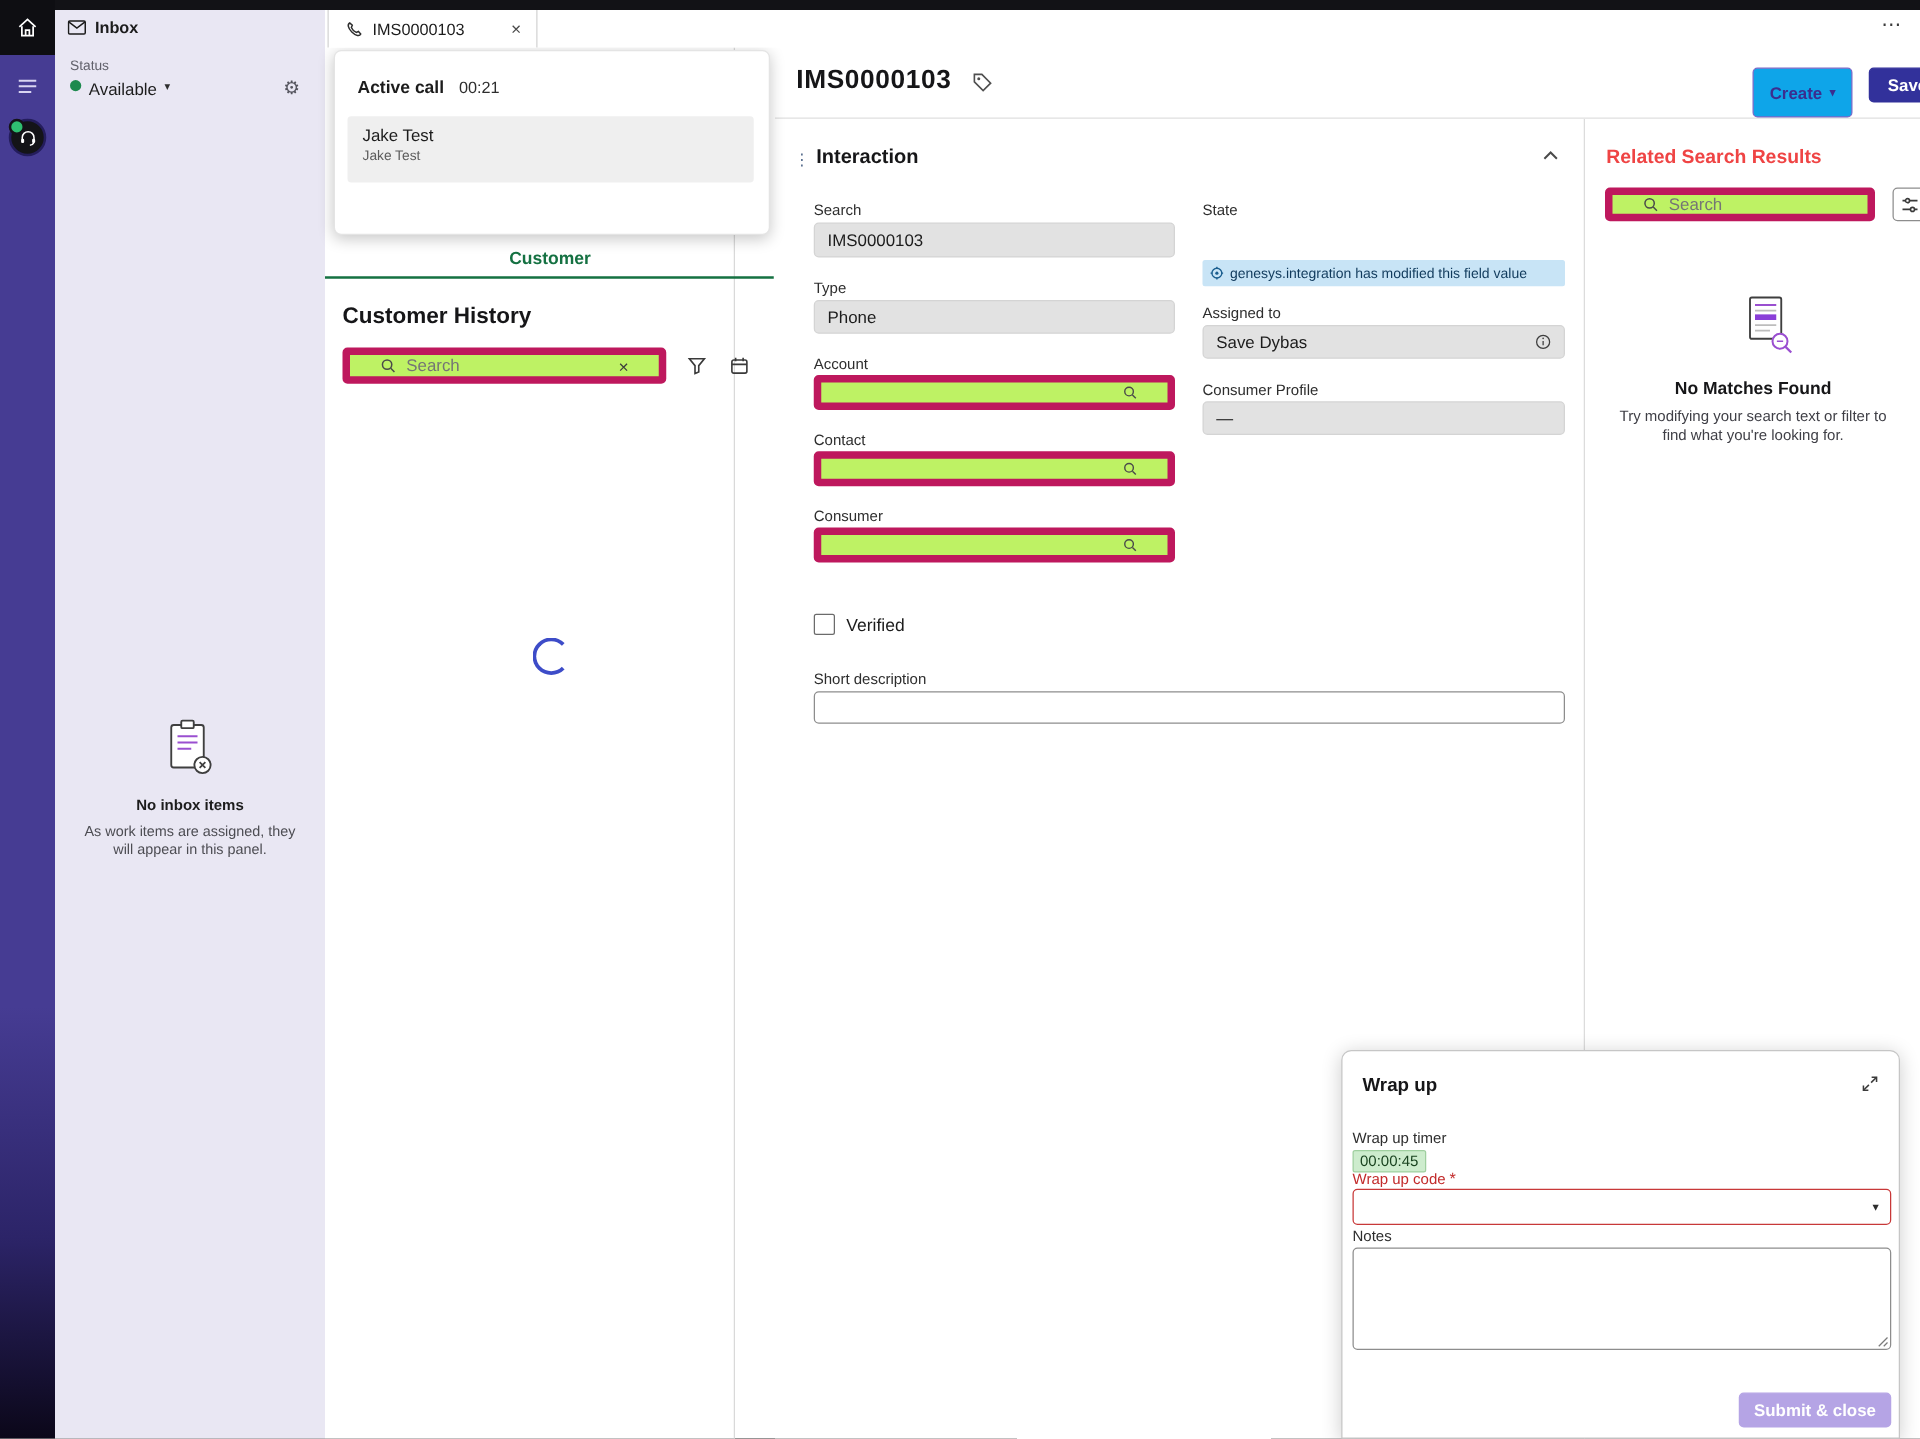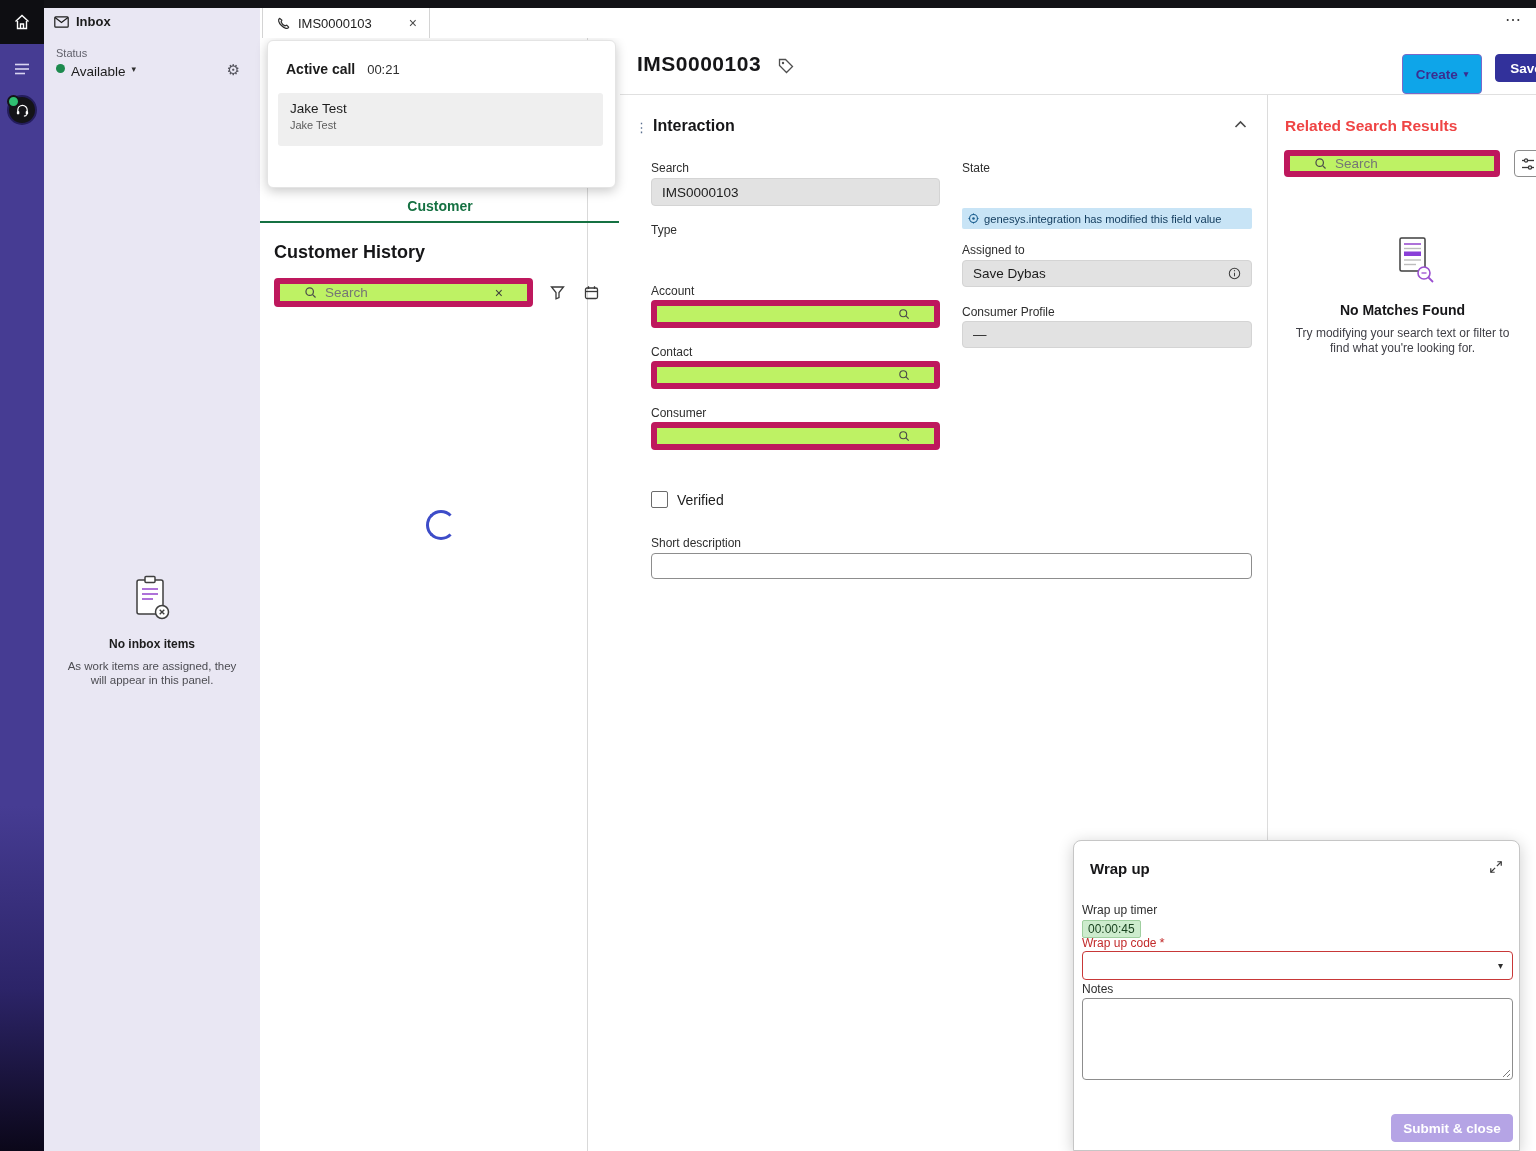--- a/index.html
+++ b/index.html
@@ -320,20 +320,21 @@
         <svg width="13" height="9" viewBox="0 0 13 9" fill="none" stroke="#4a4a4a" stroke-width="1.6">
             <path d="M1.5 7 L6.5 2 L11.5 7"></path>
           </svg>
       </span>
     </button>
 
     <label class="field-label lcol f-number-label">Search</label>
     <div class="ro-field lcol f-number">IMS0000103</div>
 
     <label class="field-label lcol f-type-label">Type</label>
+    <div class="ro-field lcol f-type">Phone</div>
 
     <label class="field-label lcol f-account-label">Account</label>
     <div class="search-box search-input lcol f-account" style="flex-direction:row-reverse;">
       <span>
         <svg width="12" height="12" viewBox="0 0 16 16">
             <circle cx="7" cy="7" r="4.6" fill="none" stroke="#4a4a4a" stroke-width="1.5"></circle>
             <line x1="10.6" y1="10.6" x2="14.2" y2="14.2" stroke="#4a4a4a" stroke-width="1.5"></line>
           </svg>
       </span>
       <input style="">

